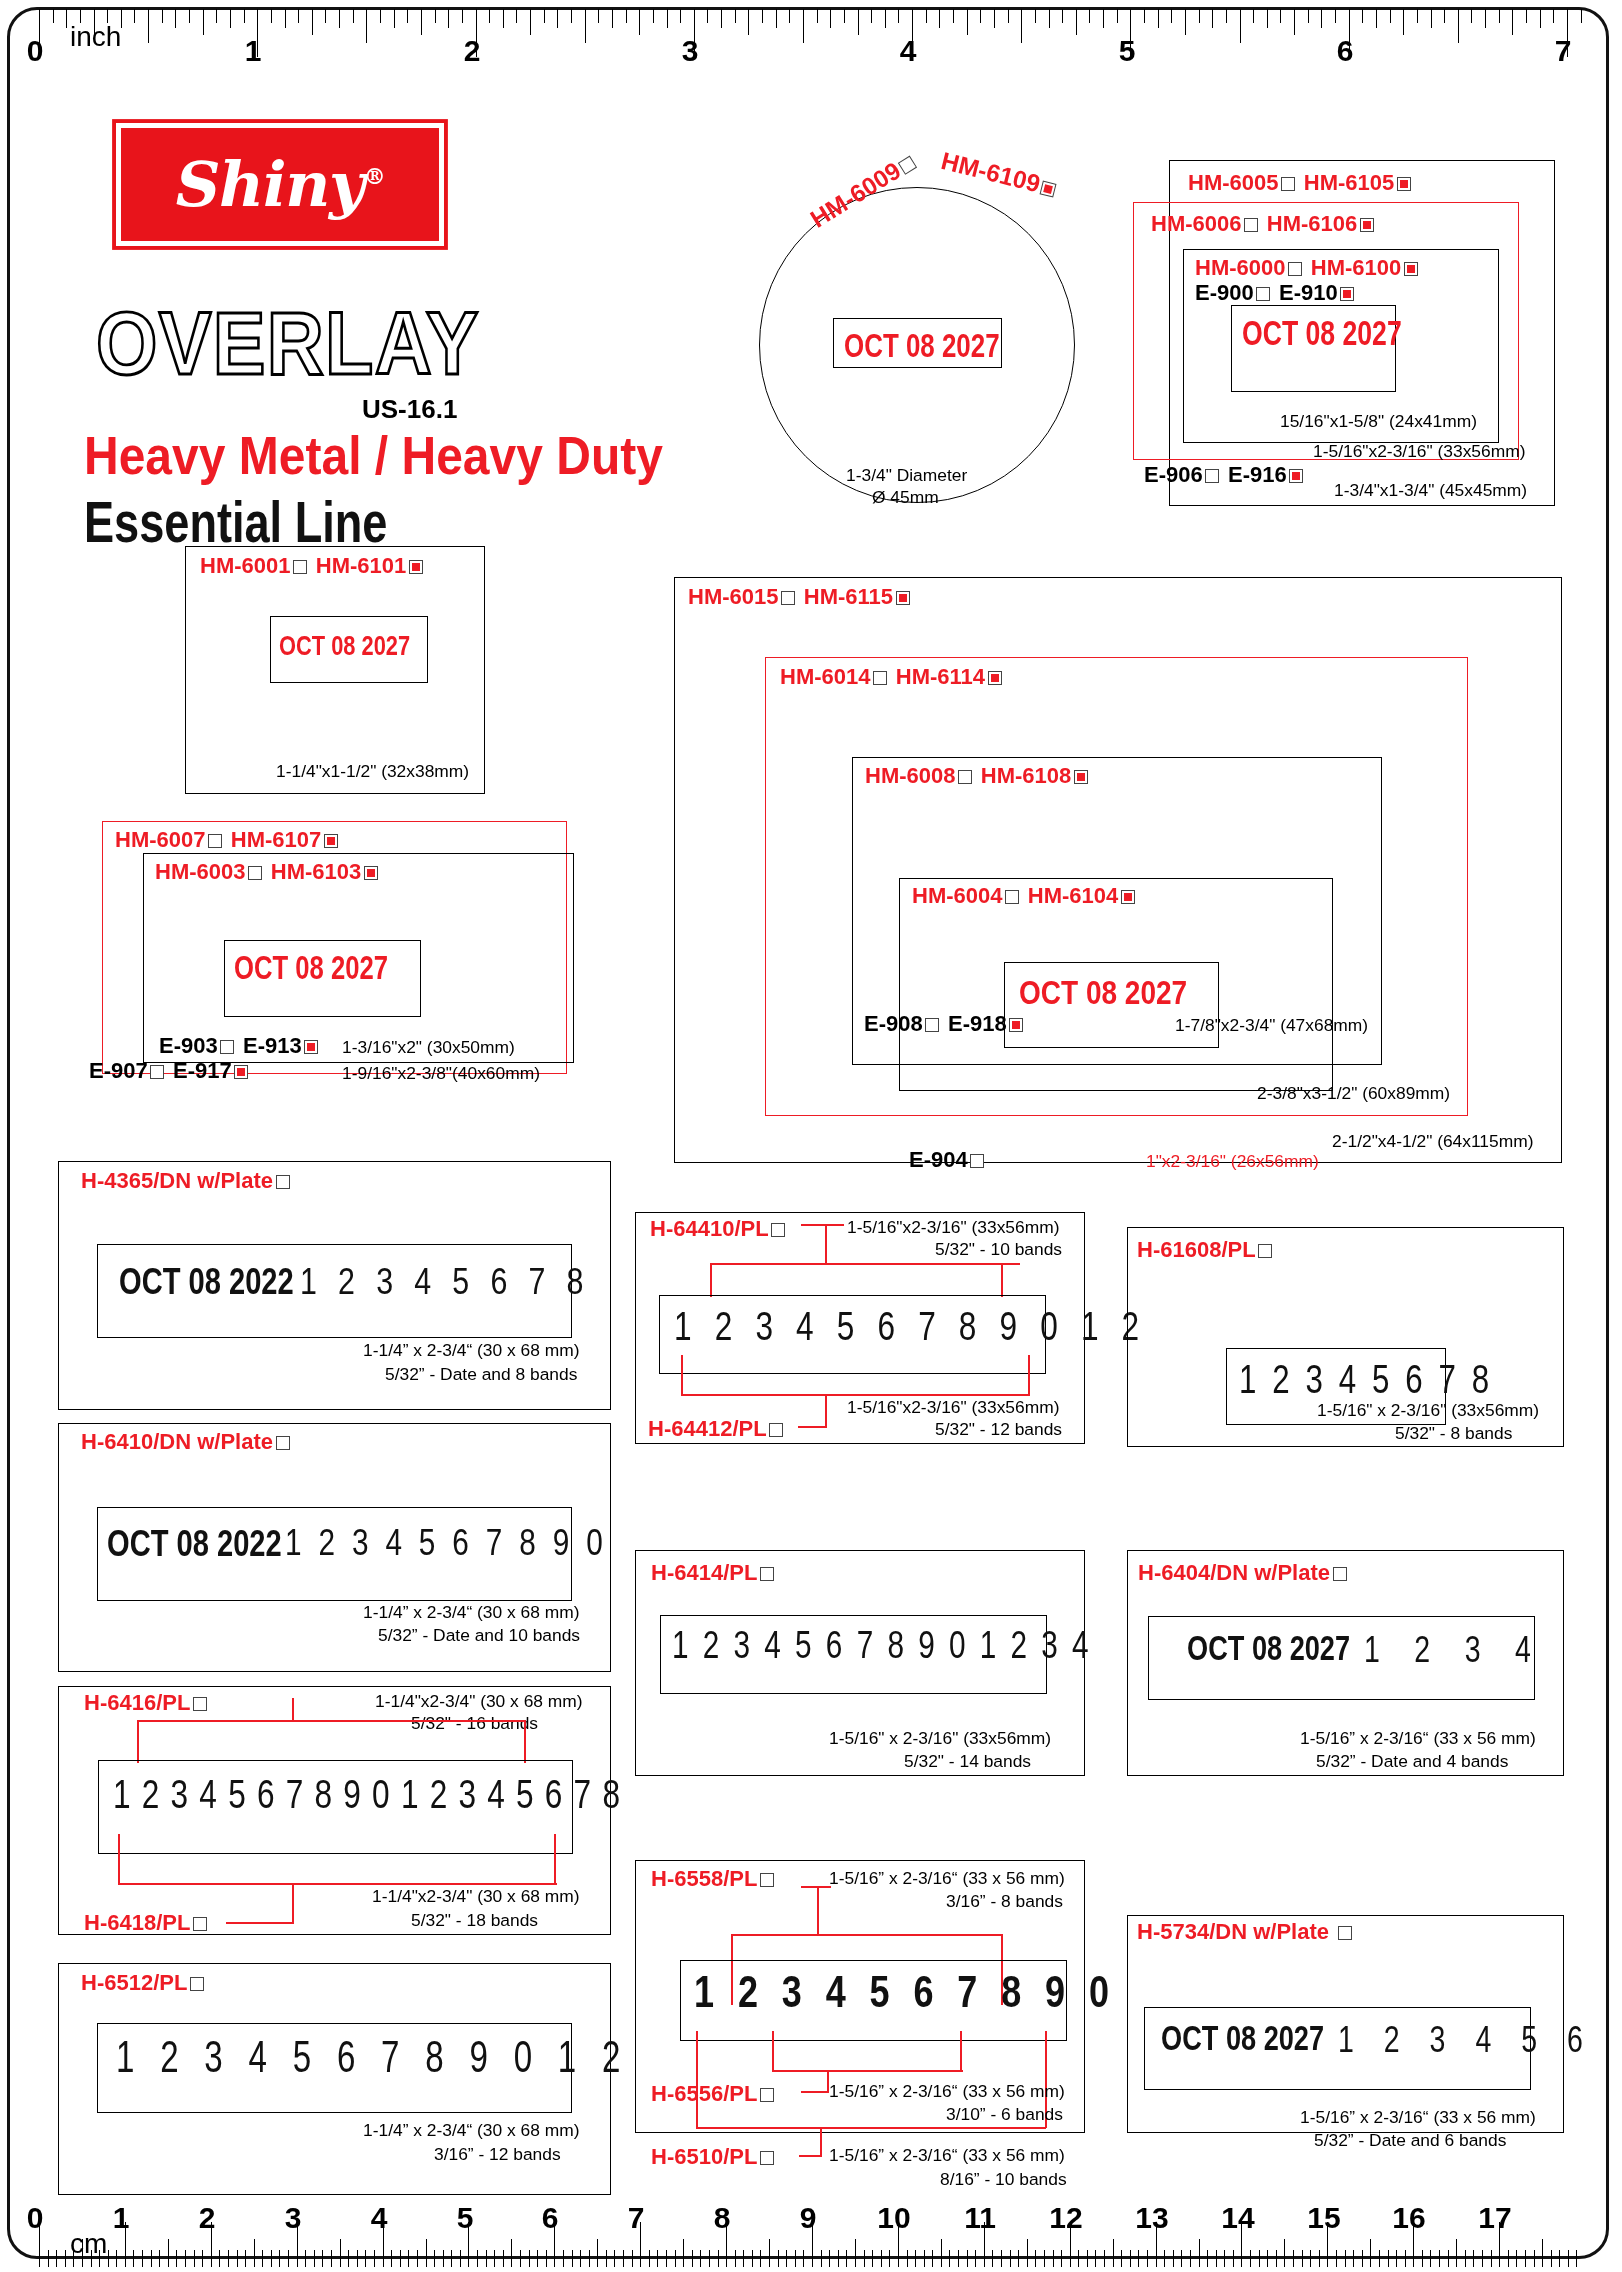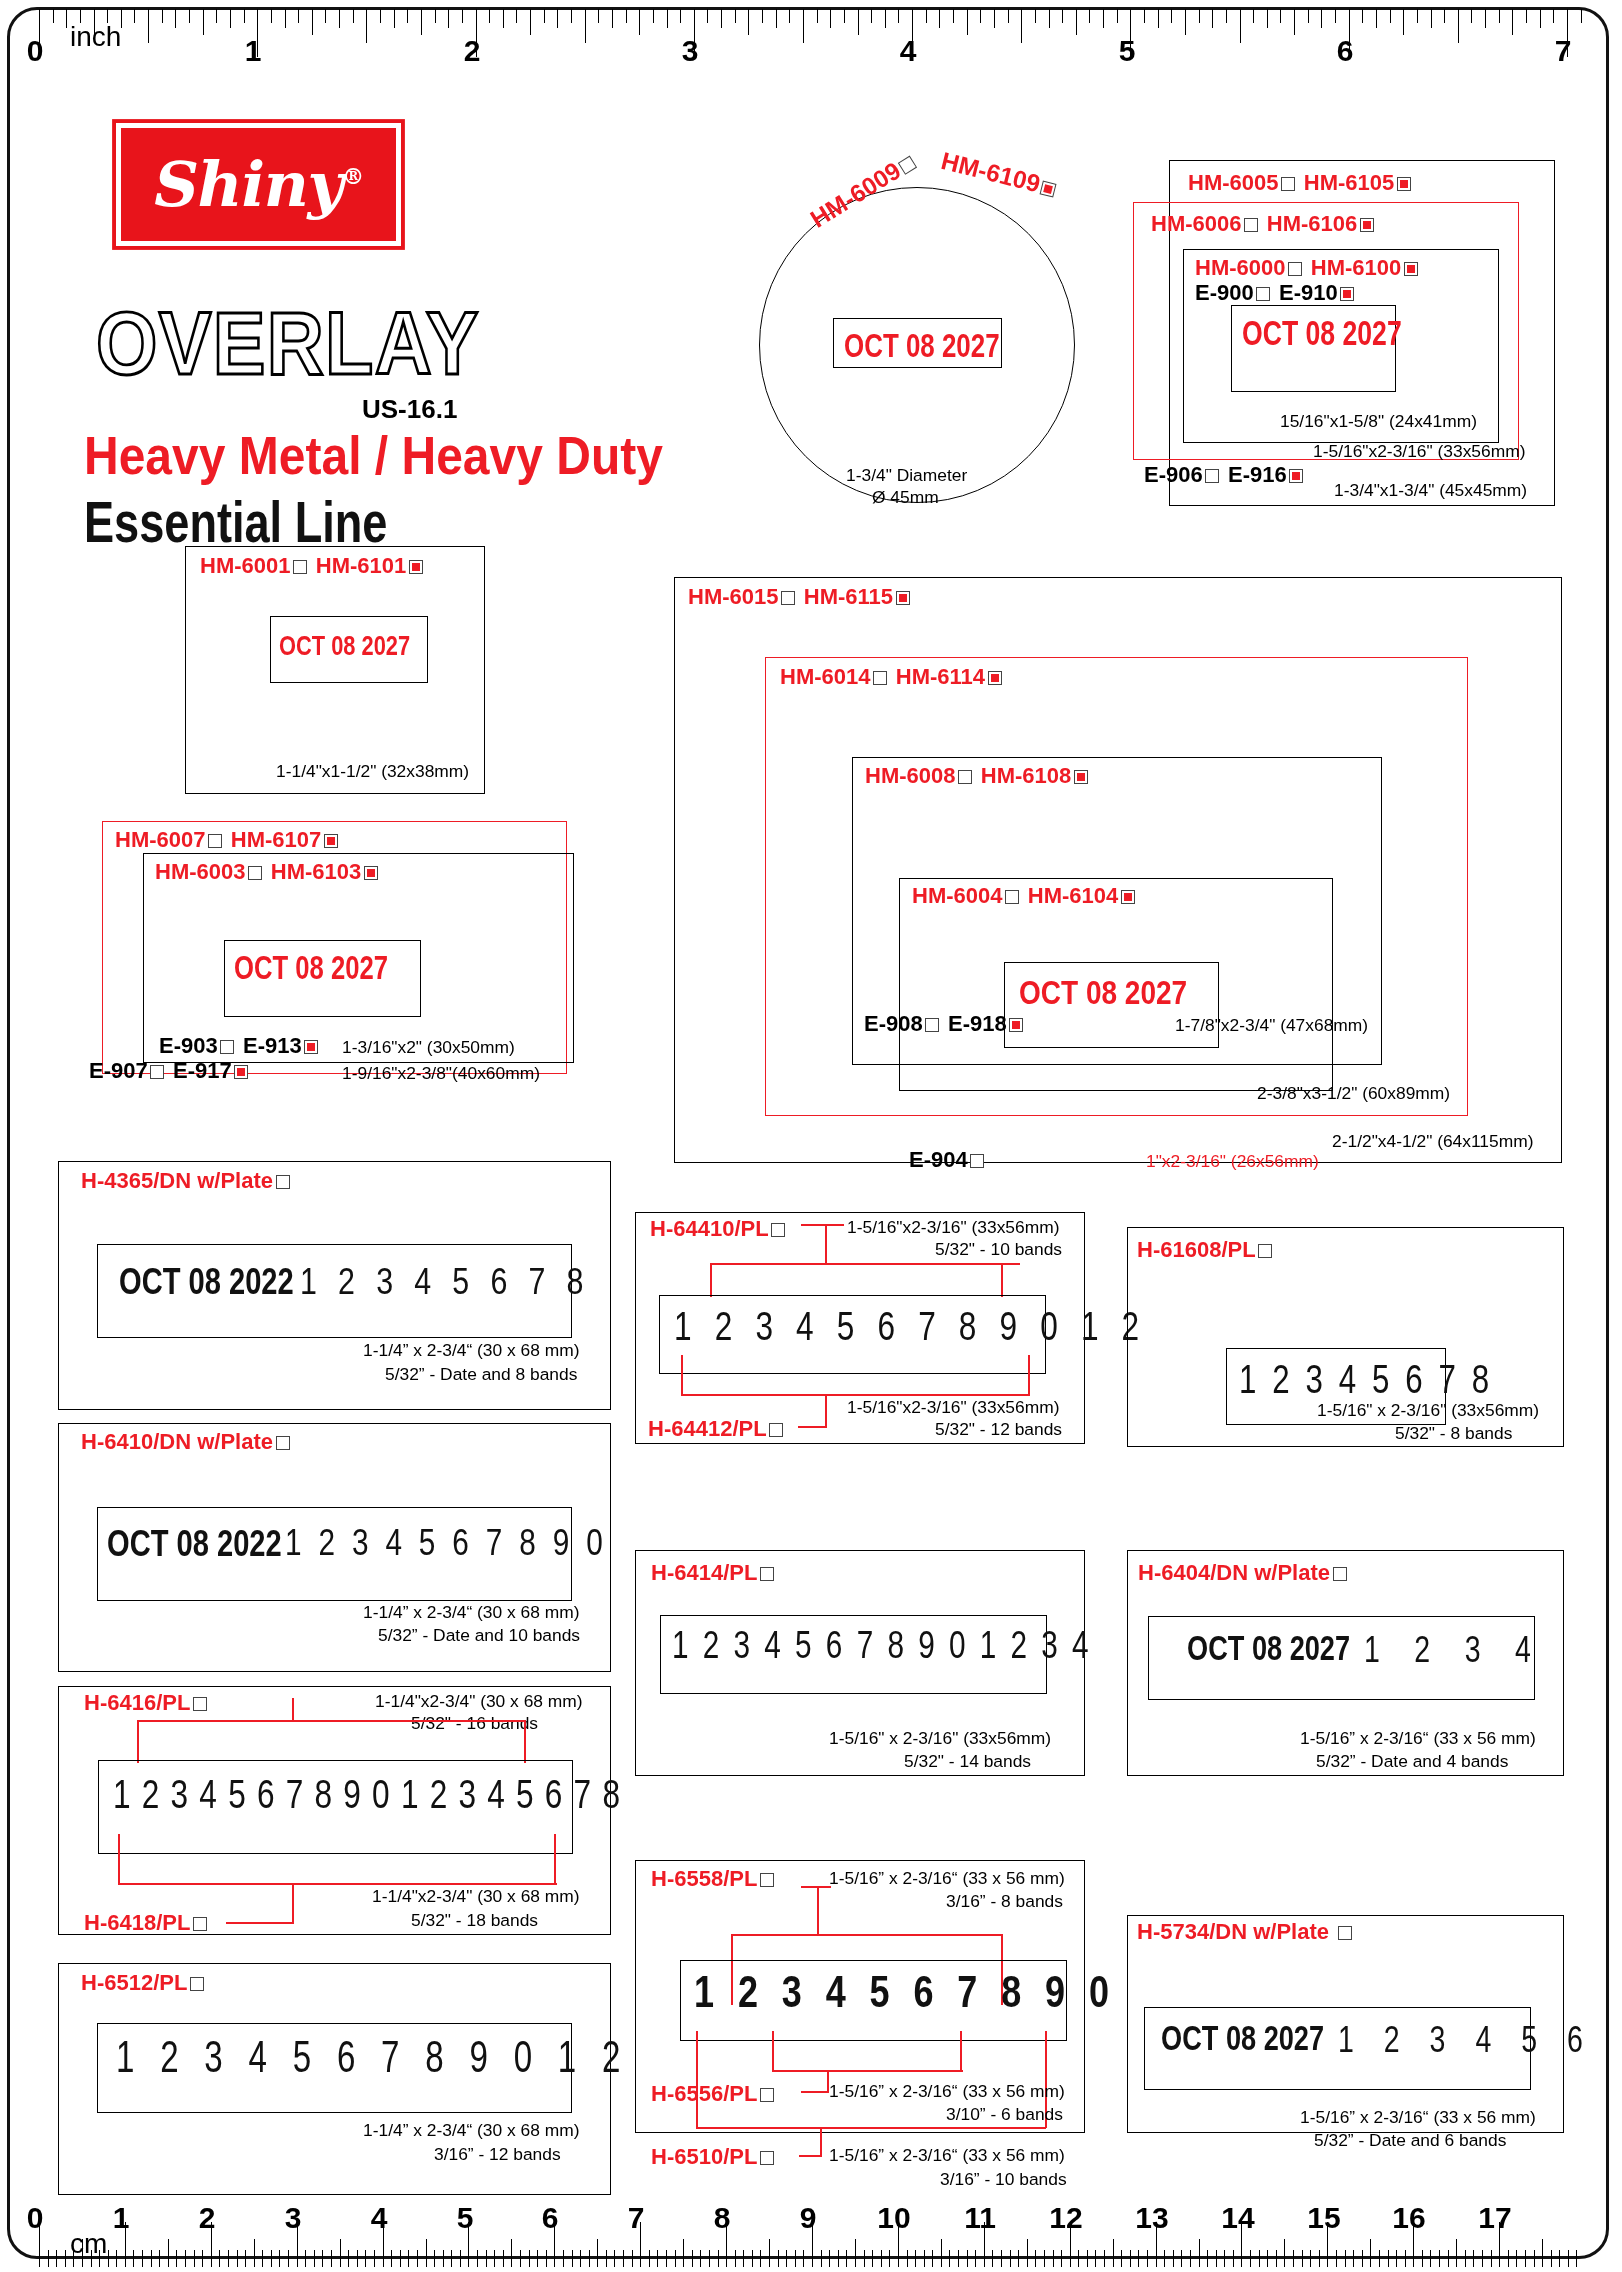--- a/index.html
+++ b/index.html
@@ -18,21 +18,21 @@
   .ruler-bot .tick{bottom:0;}
   .rnum{position:absolute;font-size:30px;font-weight:bold;color:#000;
         font-family:"Liberation Sans",sans-serif;line-height:1;}
   .ruler-top .rnum{top:27px;transform:translateX(-50%);}
   .ruler-bot .rnum{bottom:34px;transform:translateX(-50%);}
   .unit-label{position:absolute;font-size:28px;font-weight:normal;color:#000;}
   #inch-label{left:70px;top:20.7px;}
   #cm-label{left:70px;top:2228px;}
 
   
-  .logo{position:absolute;left:116px;top:123px;width:285px;height:123px;
+  .logo{position:absolute;left:116px;top:123px;width:328px;height:123px;
         background:#e8141b;border:5.8px solid #fff;box-shadow:0 0 0 3.9px #e8141b;
         box-sizing:border-box;display:flex;align-items:center;justify-content:center;}
   .logo-txt{color:#fff;font-family:"DejaVu Serif",serif;font-style:italic;font-weight:bold;
             font-size:62px;letter-spacing:-1.3px;white-space:nowrap;}
   .logo-r{font-size:22px;vertical-align:super;font-style:normal;}
 
   
   .overlay-word{position:absolute;left:96px;top:292px;font-size:79px;font-weight:bold;
      letter-spacing:1.3px;color:#fff;-webkit-text-stroke:2.6px #000;
      font-family:"Liberation Sans",sans-serif;transform:scaleY(1.12);transform-origin:left top;}
@@ -571,21 +571,21 @@
   <div class="leader h" style="left:801px;top:2091px;width:27px;"></div>
   <div class="leader v" style="left:827px;top:2070px;height:22.6px;"></div>
   <div class="code" style="left:651px;top:2081px;"><span>H-6556/PL</span><span class="cb"></span></div>
   <div class="dim" style="left:829px;top:2081px;">1-5/16” x 2-3/16“ (33 x 56 mm)</div>
   <div class="dim" style="left:946px;top:2104px;">3/10” - 6 bands</div>
   <div class="leader h" style="left:696px;top:2127px;width:350px;"></div>
   <div class="leader v" style="left:820px;top:2127px;height:30px;"></div>
   <div class="leader h" style="left:799px;top:2155px;width:23px;"></div>
   <div class="code" style="left:651px;top:2144px;"><span>H-6510/PL</span><span class="cb"></span></div>
   <div class="dim" style="left:829px;top:2145px;">1-5/16” x 2-3/16“ (33 x 56 mm)</div>
-  <div class="dim" style="left:940px;top:2169px;">3/16” - 10 bands</div>
+  <div class="dim" style="left:940px;top:2169px;">8/16” - 10 bands</div>
 
   <div class="box" style="left:1127px;top:1227px;width:437px;height:220px;"></div>
   <div class="code" style="left:1137px;top:1237px;"><span>H-61608/PL</span><span class="cb"></span></div>
   <div class="box" style="left:1226px;top:1348px;width:220px;height:77px;"></div>
   <div class="digits" style="left:1239px;top:1360px;font-size:34px;letter-spacing:3.9px;transform:scaleY(1.2) scaleX(.92);">1 2 3 4 5 6 7 8</div>
   <div class="dim" style="left:1317px;top:1400px;">1-5/16" x 2-3/16" (33x56mm)</div>
   <div class="dim" style="left:1395px;top:1423px;">5/32" - 8 bands</div>
 
   <div class="box" style="left:1127px;top:1550px;width:437px;height:226px;"></div>
   <div class="code" style="left:1138px;top:1560px;"><span>H-6404/DN w/Plate</span><span class="cb"></span></div>

